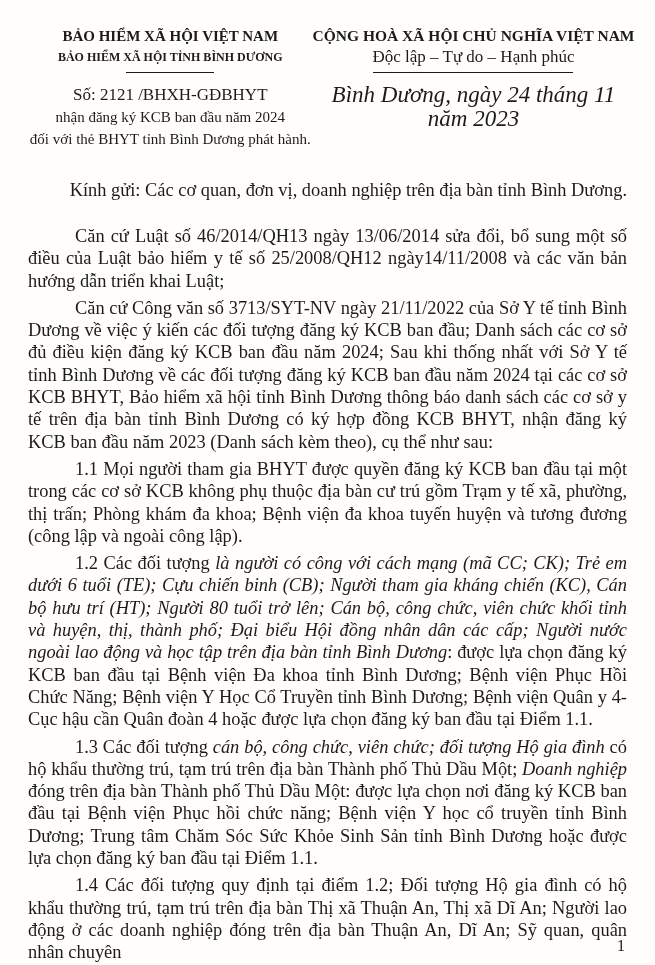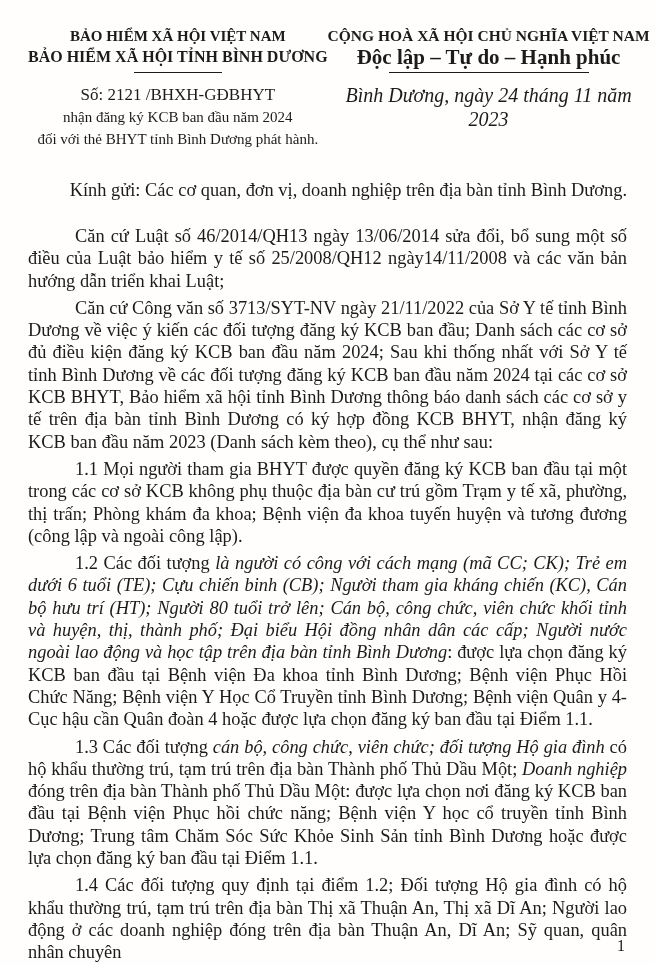--- a/index.html
+++ b/index.html
@@ -31,21 +31,21 @@
     flex: 0 0 52.5%;
     text-align: center;
   }
   .org-parent {
     font-size: 15px;
     font-weight: 700;
     line-height: 20px;
     white-space: nowrap;
   }
   .org-issuer {
-    font-size: 16px;
+    font-size: 12px;
     font-weight: 700;
     line-height: 22px;
     white-space: nowrap;
   }
   .rule {
     border: 0;
     border-top: 1.6px solid #1b1b1b;
     margin: 4px auto 8px auto;
   }
   .rule-left  { width: 88px; }
@@ -59,27 +59,27 @@
     font-size: 15px;
     line-height: 21.5px;
   }
   .national-title {
     font-size: 15.5px;
     font-weight: 700;
     line-height: 20px;
     white-space: nowrap;
   }
   .national-motto {
-    font-size: 21px;
-    font-weight: 700;
+    font-size: 17px;
+    font-weight: 400;
     line-height: 22px;
   }
   .place-date {
     font-style: italic;
-    font-size: 20px;
+    font-size: 23px;
     line-height: 24px;
     margin-top: 2px;
   }
   
   .salutation {
     text-align: right;
     font-size: 18.4px;
     margin-top: 30px;
   }
   .doc-body {

